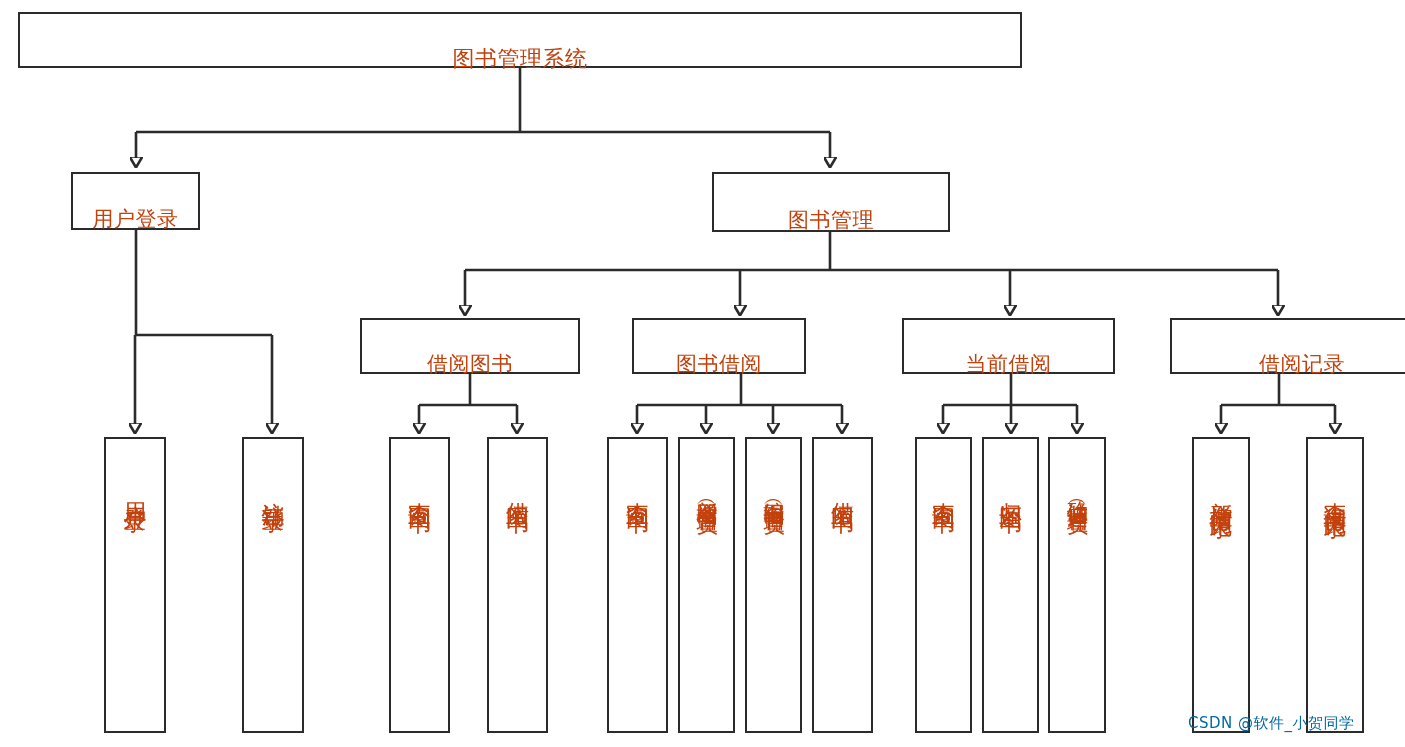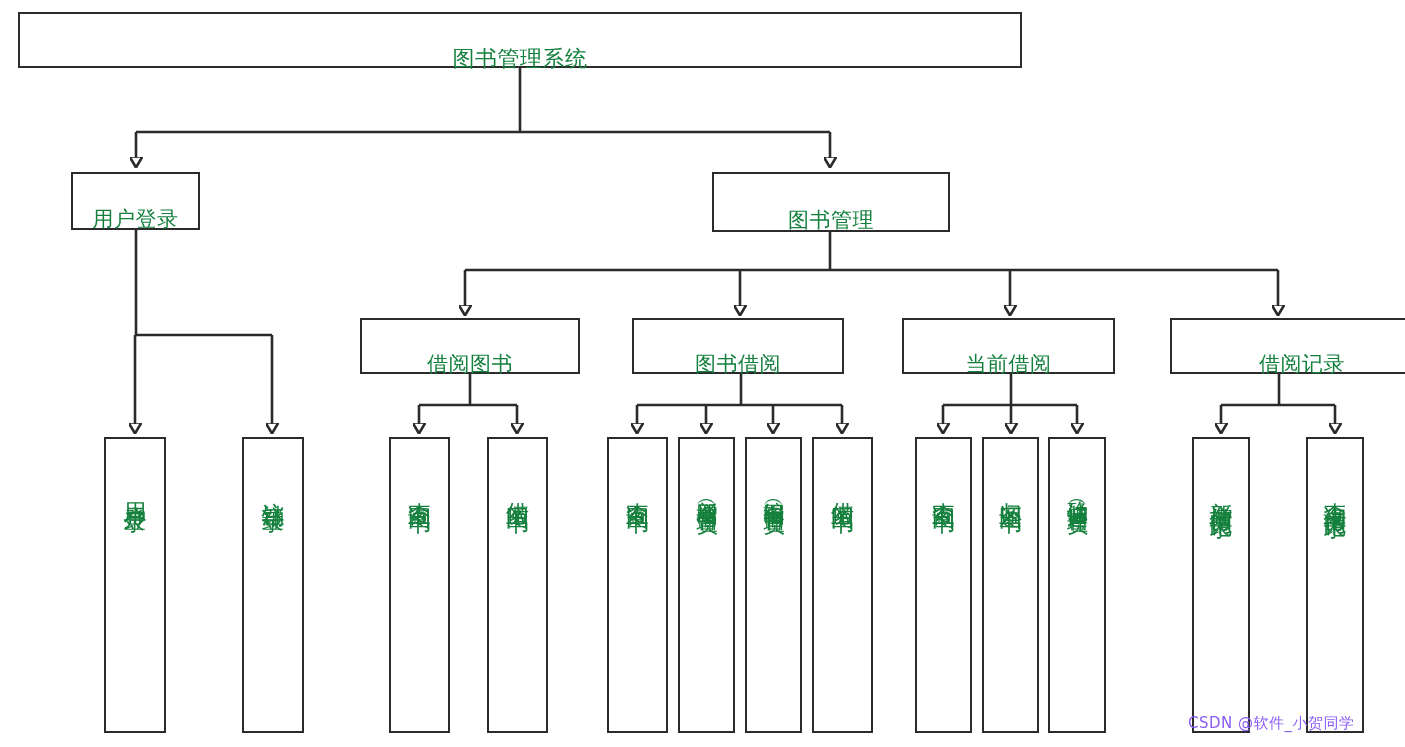--- a/index.html
+++ b/index.html
@@ -21,21 +21,21 @@
     border:2px solid #2b2b2b;
     display:flex;
     align-items:center;
     justify-content:center;
     text-align:center;
   }
   .node .label{
     display:block;
     line-height:1.12;
     letter-spacing:0.5px;
-    color:#15803d;
+    color:#c2410c;
     margin-top:38px;
   }
   
   .node.horiz .label{
     font-size:21px;
     white-space:nowrap;
   }
   .node.root .label{font-size:22px;}
   
   .node.vert{
@@ -62,21 +62,21 @@
   svg#wires line, svg#wires path{
     stroke:#2b2b2b;
     stroke-width:2.6;
     fill:none;
   }
   .watermark{
     position:absolute;
     left:1188px;
     top:714px;
     font-size:15px;
-    color:#8b5cf6;
+    color:#0369a1;
     white-space:nowrap;
     letter-spacing:0.5px;
   }
 </style>
 </head>
 <body>
 
 <div id="canvas">
 
   <svg id="wires" viewBox="0 0 1405 747">
@@ -135,21 +135,21 @@
   <div class="node horiz" style="left:71px;top:172px;width:129px;height:58px;">
     <span class="label">用户登录</span>
   </div>
   <div class="node horiz" style="left:712px;top:172px;width:238px;height:60px;">
     <span class="label">图书管理</span>
   </div>
 
   <div class="node horiz" style="left:360px;top:318px;width:220px;height:56px;">
     <span class="label">借阅图书</span>
   </div>
-  <div class="node horiz" style="left:632px;top:318px;width:212px;height:56px;">
+  <div class="node horiz" style="left:632px;top:318px;width:174px;height:56px;">
     <span class="label">图书借阅</span>
   </div>
   <div class="node horiz" style="left:902px;top:318px;width:213px;height:56px;">
     <span class="label">当前借阅</span>
   </div>
   <div class="node horiz" style="left:1170px;top:318px;width:264px;height:56px;">
     <span class="label">借阅记录</span>
   </div>
 
   <div class="node vert" style="left:104px;top:437px;width:62px;height:296px;">

